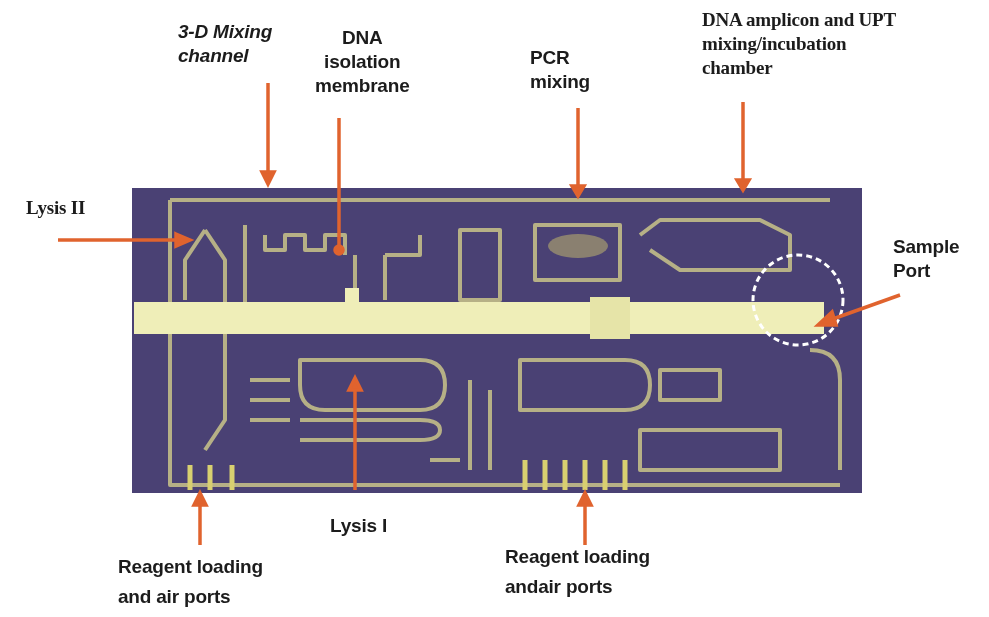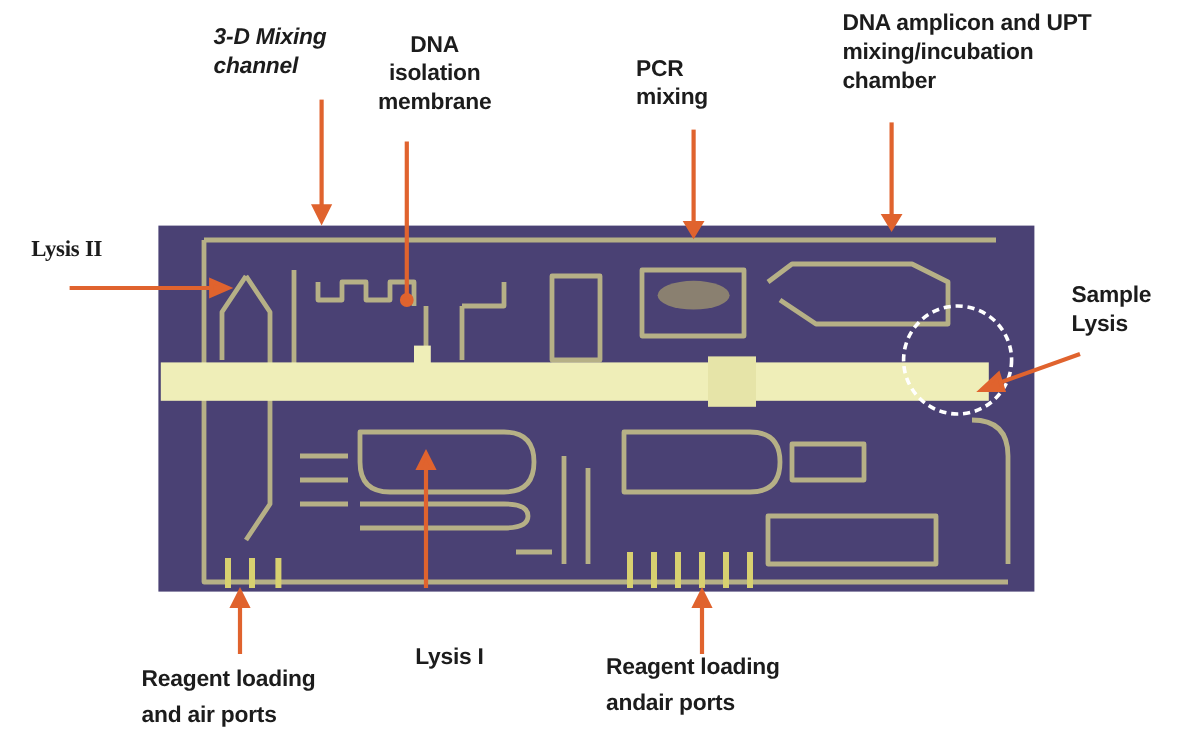--- a/index.html
+++ b/index.html
@@ -78,23 +78,23 @@
   </g>
 </svg>
 
 <div class="label" style="left:178px; top:20px;font-style:italic;">3-D Mixing
 channel</div>
 <div class="label" style="left:315px; top:26px;text-align:center;">DNA
 isolation
 membrane</div>
 <div class="label" style="left:530px; top:46px;">PCR
 mixing</div>
-<div class="label" style="left:702px; top:8px;">DNA amplicon and UPT
+<div class="label" style="left:702px; top:8px;font-family:Liberation Serif, serif;">DNA amplicon and UPT
 mixing/incubation
 chamber</div>
 <div class="label" style="left:26px; top:196px;font-family:Liberation Serif, serif;">Lysis II</div>
 <div class="label" style="left:893px; top:235px;">Sample
-Lysis</div>
-<div class="label" style="left:330px; top:536px;margin-left:16px;">Lysis I</div>
+Port</div>
+<div class="label" style="left:330px; top:514px;">Lysis I</div>
 <div class="label" style="left:118px; top:552px; line-height:30px;">Reagent loading
 and air ports</div>
 <div class="label" style="left:505px; top:542px; line-height:30px;">Reagent loading
 andair ports</div>
 
 </body></html>

